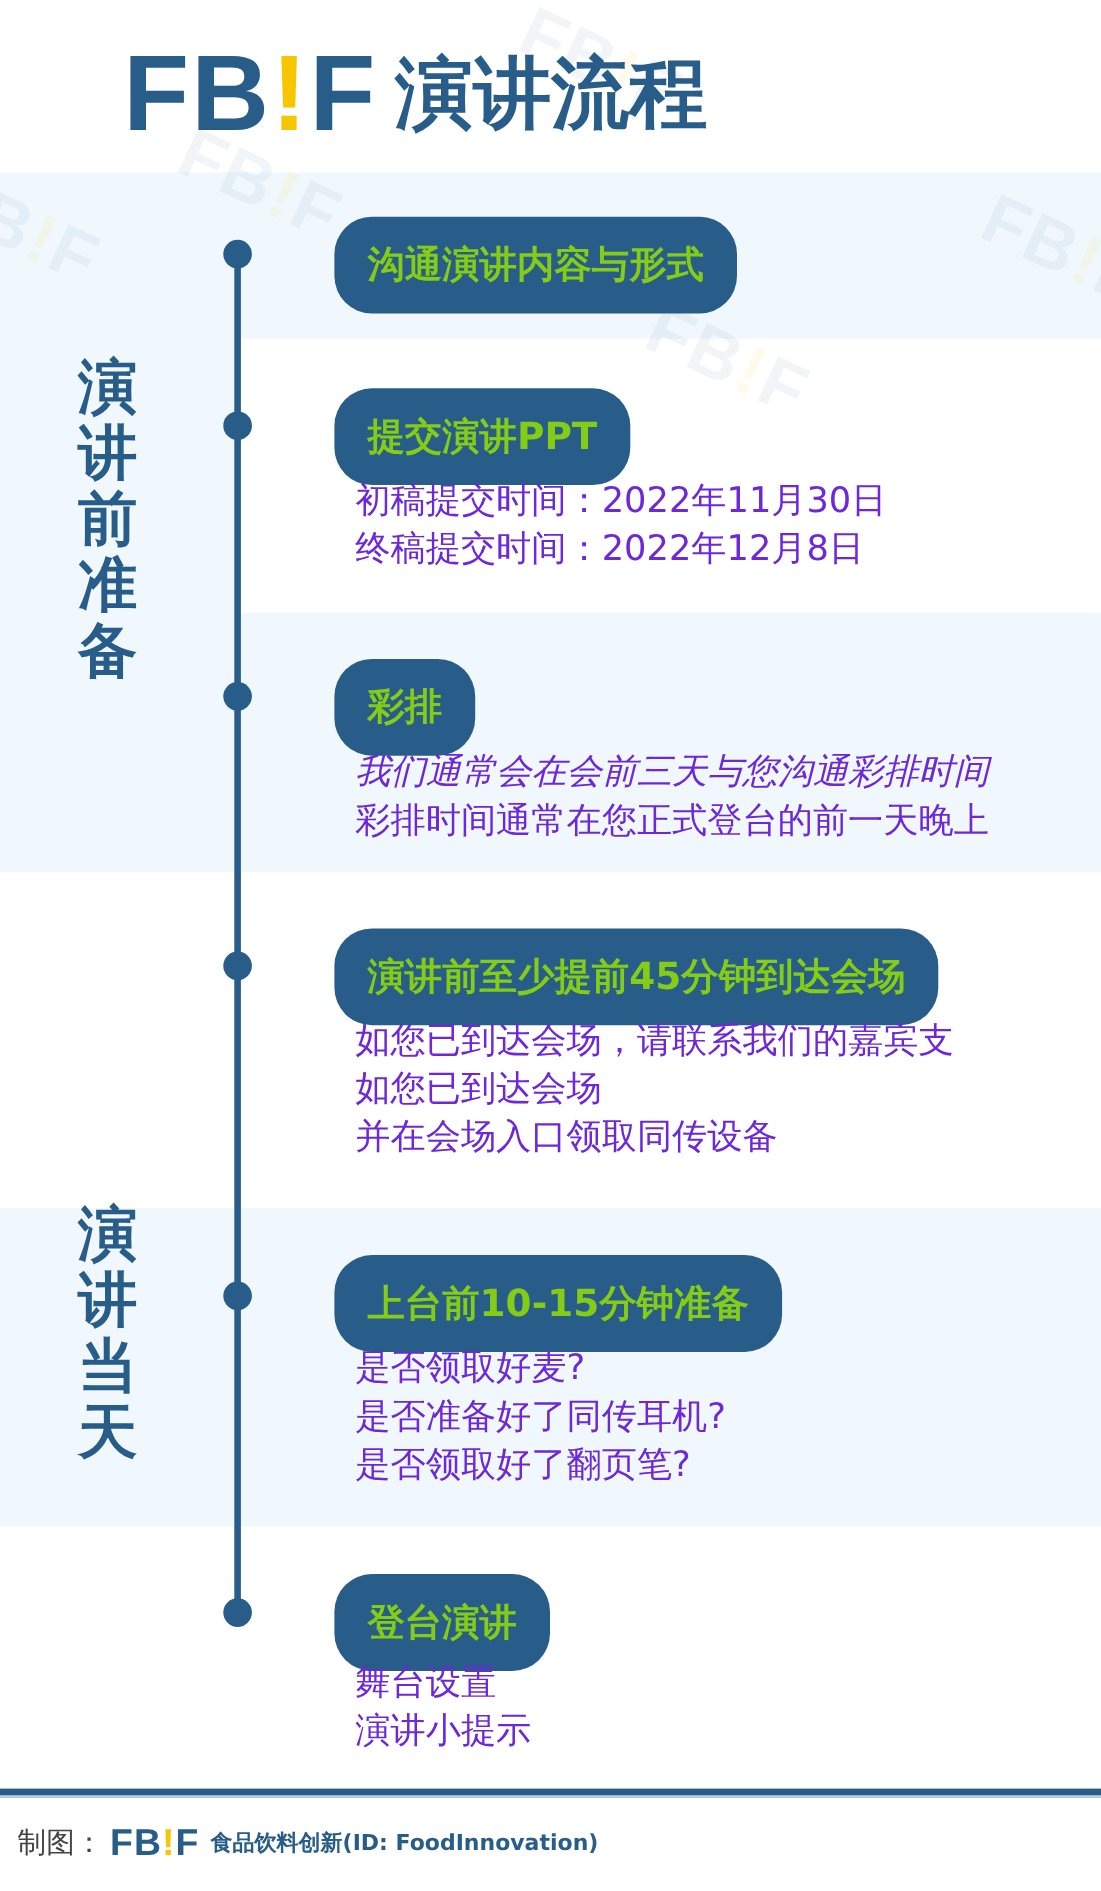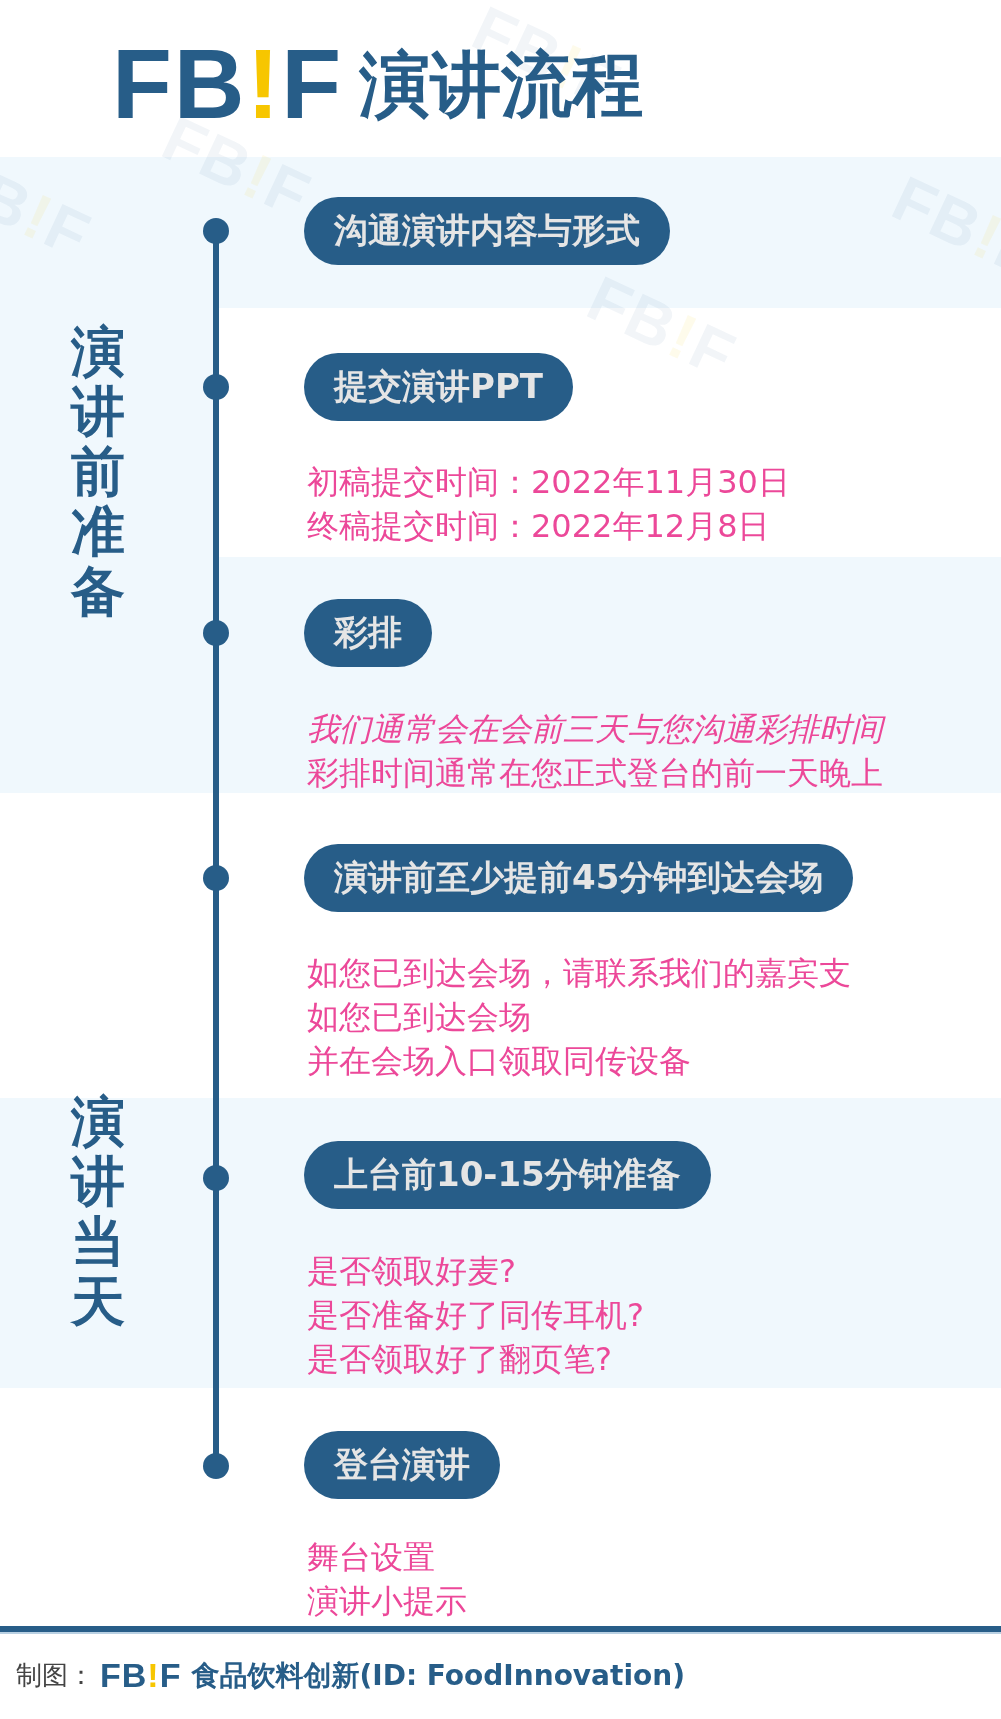--- a/index.html
+++ b/index.html
@@ -7,32 +7,32 @@
   .abs{position:absolute;}
   .band{position:absolute;left:0;right:0;}
   .light{background:#f0f8fd;}
   .title{position:absolute;left:112px;top:36px;height:96px;display:flex;align-items:center;color:#275d88;font-weight:bold;white-space:nowrap;}
   .logo{font-family:"Liberation Sans",sans-serif;font-weight:bold;font-size:98px;letter-spacing:2px;line-height:1;}
   .logo .ex{color:#f7c600;}
   .title .year{font-family:"Liberation Sans",sans-serif;font-size:98px;margin-left:14px;line-height:1;letter-spacing:-1px;}
   .title .cn{font-family:"DejaVu Sans",sans-serif;font-size:71px;margin-left:16px;line-height:1;}
   .vline{position:absolute;left:213px;width:6px;background:#275d88;}
   .dot{position:absolute;width:26px;height:26px;border-radius:50%;background:#275d88;left:203px;}
-  .pill{position:absolute;left:304px;height:68px;border-radius:34px;background:#275d88;color:#e5e5e5;font-weight:bold;font-size:34px;display:flex;align-items:center;padding:0 30px;white-space:nowrap;box-sizing:border-box;}
-  .line{position:absolute;left:307px;font-size:32px;color:#ec4899;white-space:nowrap;line-height:1;margin-top:28px;}
+  .pill{position:absolute;left:304px;height:88px;border-radius:34px;background:#275d88;color:#84cc16;font-weight:bold;font-size:34px;display:flex;align-items:center;padding:0 30px;white-space:nowrap;box-sizing:border-box;}
+  .line{position:absolute;left:323px;font-size:32px;color:#6d28d9;white-space:nowrap;line-height:1;}
   .vlabel{position:absolute;left:68px;width:60px;color:#275d88;font-weight:bold;font-size:54px;line-height:60px;text-align:center;}
   .vlabel span{display:block;}
   .wm{position:absolute;font-family:"Liberation Sans",sans-serif;font-weight:bold;font-size:64px;color:rgba(39,93,136,0.06);transform:rotate(25deg);white-space:nowrap;letter-spacing:2px;pointer-events:none;}
   .wm .ex{color:rgba(247,198,0,0.08);}
   .footline{position:absolute;left:0;right:0;top:1626px;height:6px;background:#275d88;border-bottom:2px solid #b9d0e2;}
   .footer{position:absolute;left:16px;top:1656px;display:flex;align-items:center;white-space:nowrap;}
   .footer .lbl{color:#444444;font-size:26px;}
   .footer .flogo{font-family:"Liberation Sans",sans-serif;font-weight:bold;color:#275d88;font-size:34px;margin-left:6px;letter-spacing:1px;}
   .footer .flogo .ex{color:#f7c600;}
-  .footer .brand{color:#275d88;font-weight:bold;font-size:28px;margin-left:10px;}
+  .footer .brand{color:#275d88;font-weight:bold;font-size:20px;margin-left:10px;}
 </style>
 </head>
 <body>
 
 <div class="band light" style="top:157px;height:151px;"></div>
 <div class="abs light" style="left:0;width:216px;top:157px;height:636px;"></div>
 <div class="band light" style="top:557px;height:236px;"></div>
 <div class="band light" style="top:1098px;height:290px;"></div>
 
 <div class="wm" style="left:470px;top:20px;"><span>FB</span><span class="ex">!</span><span>F</span></div>

